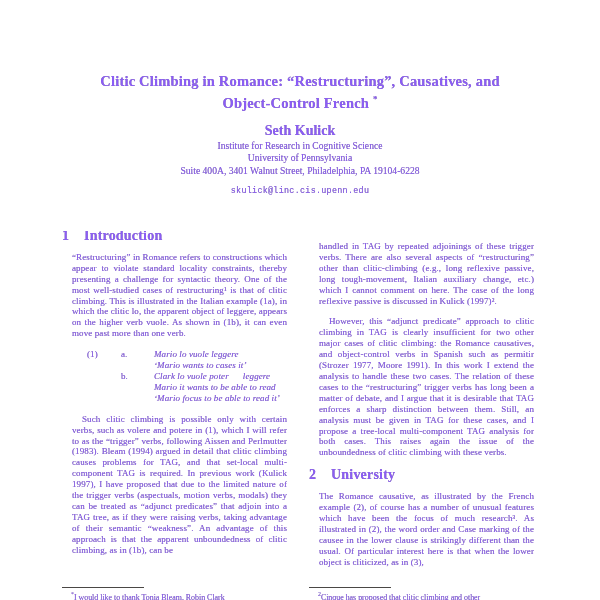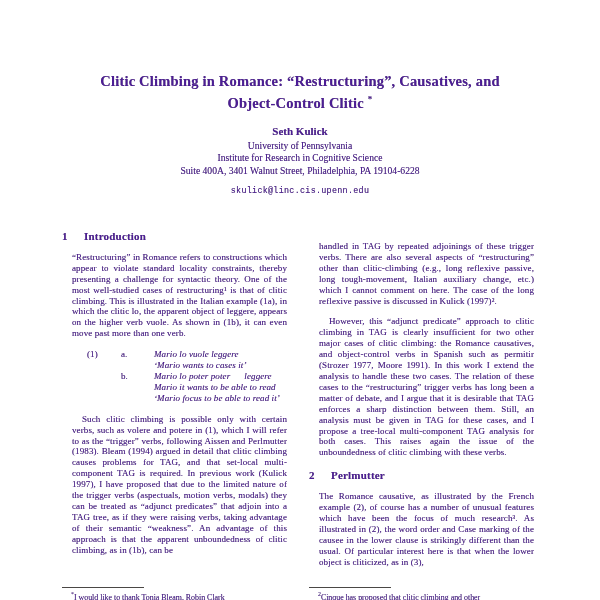--- a/index.html
+++ b/index.html
@@ -9,21 +9,21 @@
     width: 600px;
     height: 600px;
     overflow: hidden;
   }
   .page {
     position: relative;
     width: 600px;
     height: 600px;
     background: #ffffff;
     font-family: "Liberation Serif", serif;
-    color: #4c1d95;
+    color: #8b5cf6;
     text-shadow: 0 0 0.5px rgba(45,42,40,0.55);
   }
   .title {
     position: absolute;
     top: 72px;
     left: 0;
     right: 0;
     margin: 0;
     text-align: center;
     font-size: 14.5px;
@@ -39,21 +39,21 @@
     position: absolute;
     top: 125px;
     left: 0;
     right: 0;
     text-align: center;
     font-size: 9.6px;
     line-height: 12.6px;
   }
   .author-name {
     font-weight: 700;
-    font-size: 11px;
+    font-size: 14px;
     margin-bottom: 2px;
   }
   .email {
     font-family: "Liberation Mono", "DejaVu Sans Mono", monospace;
     font-size: 8.4px;
     letter-spacing: 0.3px;
     margin-top: 8px;
   }
   .columns {
     position: absolute;
@@ -70,21 +70,21 @@
     height: 100%;
     overflow: hidden;
     font-size: 9px;
     line-height: 10.9px;
     text-align: justify;
     letter-spacing: 0.1px;
   }
   .col p { margin: 10px; }
   p.indent { text-indent: 10px; }
   h2.sec {
-    font-size: 11px;
+    font-size: 14px;
     font-weight: 700;
     margin: 0 0 9px 0;
     text-align: left;
     letter-spacing: 0.2px;
   }
   h2.sec.mid { margin-top: 12px; }
   .sec-num {
     display: inline-block;
     width: 22px;
   }
@@ -118,26 +118,26 @@
     overflow: hidden;
     letter-spacing: 0;
   }
   .fn-text sup { font-size: 5.8px; }
 </style>
 </head>
 <body>
 
 <div class="page">
 
-  <h1 class="title"><span>Clitic Climbing in Romance: “Restructuring”, Causatives, and</span><br><span>Object-Control Clitic</span> <sup>*</sup></h1>
+  <h1 class="title"><span>Clitic Climbing in Romance: “Restructuring”, Causatives, and</span><br><span>Object-Control French</span> <sup>*</sup></h1>
 
   <div class="authors">
     <div class="author-name">Seth Kulick</div>
+    <div>Institute for Research in Cognitive Science</div>
     <div>University of Pennsylvania</div>
-    <div>Institute for Research in Cognitive Science</div>
     <div>Suite 400A, 3401 Walnut Street, Philadelphia, PA 19104-6228</div>
     <div class="email">skulick@linc.cis.upenn.edu</div>
   </div>
 
   <div class="columns">
 
     <div class="col">
       <h2 class="sec"><span class="sec-num">1</span><span>Introduction</span></h2>
 
       <p>“Restructuring” in Romance refers to constructions which appear to violate standard locality constraints, thereby presenting a challenge for syntactic theory. One of the most well-studied cases of restructuring¹ is that of clitic climbing. This is illustrated in the Italian example (1a), in which the clitic lo, the apparent object of leggere, appears on the higher verb vuole. As shown in (1b), it can even move past more than one verb.</p>
@@ -148,41 +148,41 @@
           <div class="ex-item">
             <div class="ex-label">a.</div>
             <div class="ex-lines">
               <div>Mario lo vuole leggere</div>
               <div>‘Mario wants to cases it’</div>
             </div>
           </div>
           <div class="ex-item">
             <div class="ex-label">b.</div>
             <div class="ex-lines">
-              <div>Mario lo poter poter      leggere</div>
+              <div>Clark lo vuole poter      leggere</div>
               <div>Mario it wants to be able to read</div>
               <div>‘Mario focus to be able to read it’</div>
             </div>
           </div>
         </div>
       </div>
 
       <p class="indent">Such clitic climbing is possible only with certain verbs, such as volere and potere in (1), which I will refer to as the “trigger” verbs, following Aissen and Perlmutter (1983). Bleam (1994) argued in detail that clitic climbing causes problems for TAG, and that set-local multi-component TAG is required. In previous work (Kulick 1997), I have proposed that due to the limited nature of the trigger verbs (aspectuals, motion verbs, modals) they can be treated as “adjunct predicates” that adjoin into a TAG tree, as if they were raising verbs, taking advantage of their semantic “weakness”. An advantage of this approach is that the apparent unboundedness of clitic climbing, as in (1b), can be</p>
 
       <div class="footnote">
         <div class="fn-rule"></div>
         <div class="fn-text"><sup>*</sup><span>I would like to thank Tonia Bleam, Robin Clark</span></div>
       </div>
     </div>
 
     <div class="col">
       <p>handled in TAG by repeated adjoinings of these trigger verbs. There are also several aspects of “restructuring” other than clitic-climbing (e.g., long reflexive passive, long tough-movement, Italian auxiliary change, etc.) which I cannot comment on here. The case of the long reflexive passive is discussed in Kulick (1997)².</p>
       <p class="indent">However, this “adjunct predicate” approach to clitic climbing in TAG is clearly insufficient for two other major cases of clitic climbing: the Romance causatives, and object-control verbs in Spanish such as permitir (Strozer 1977, Moore 1991). In this work I extend the analysis to handle these two cases. The relation of these cases to the “restructuring” trigger verbs has long been a matter of debate, and I argue that it is desirable that TAG enforces a sharp distinction between them. Still, an analysis must be given in TAG for these cases, and I propose a tree-local multi-component TAG analysis for both cases. This raises again the issue of the unboundedness of clitic climbing with these verbs.</p>
 
-      <h2 class="sec mid"><span class="sec-num">2</span><span>Perlmutter</span></h2>
+      <h2 class="sec mid"><span class="sec-num">2</span><span>University</span></h2>
 
       <p>The Romance causative, as illustrated by the French example (2), of course has a number of unusual features which have been the focus of much research³. As illustrated in (2), the word order and Case marking of the causee in the lower clause is strikingly different than the usual. Of particular interest here is that when the lower object is cliticized, as in (3),</p>
 
       <div class="footnote">
         <div class="fn-rule"></div>
         <div class="fn-text"><sup>2</sup><span>Cinque has proposed that clitic climbing and other</span></div>
       </div>
     </div>
 
   </div>

